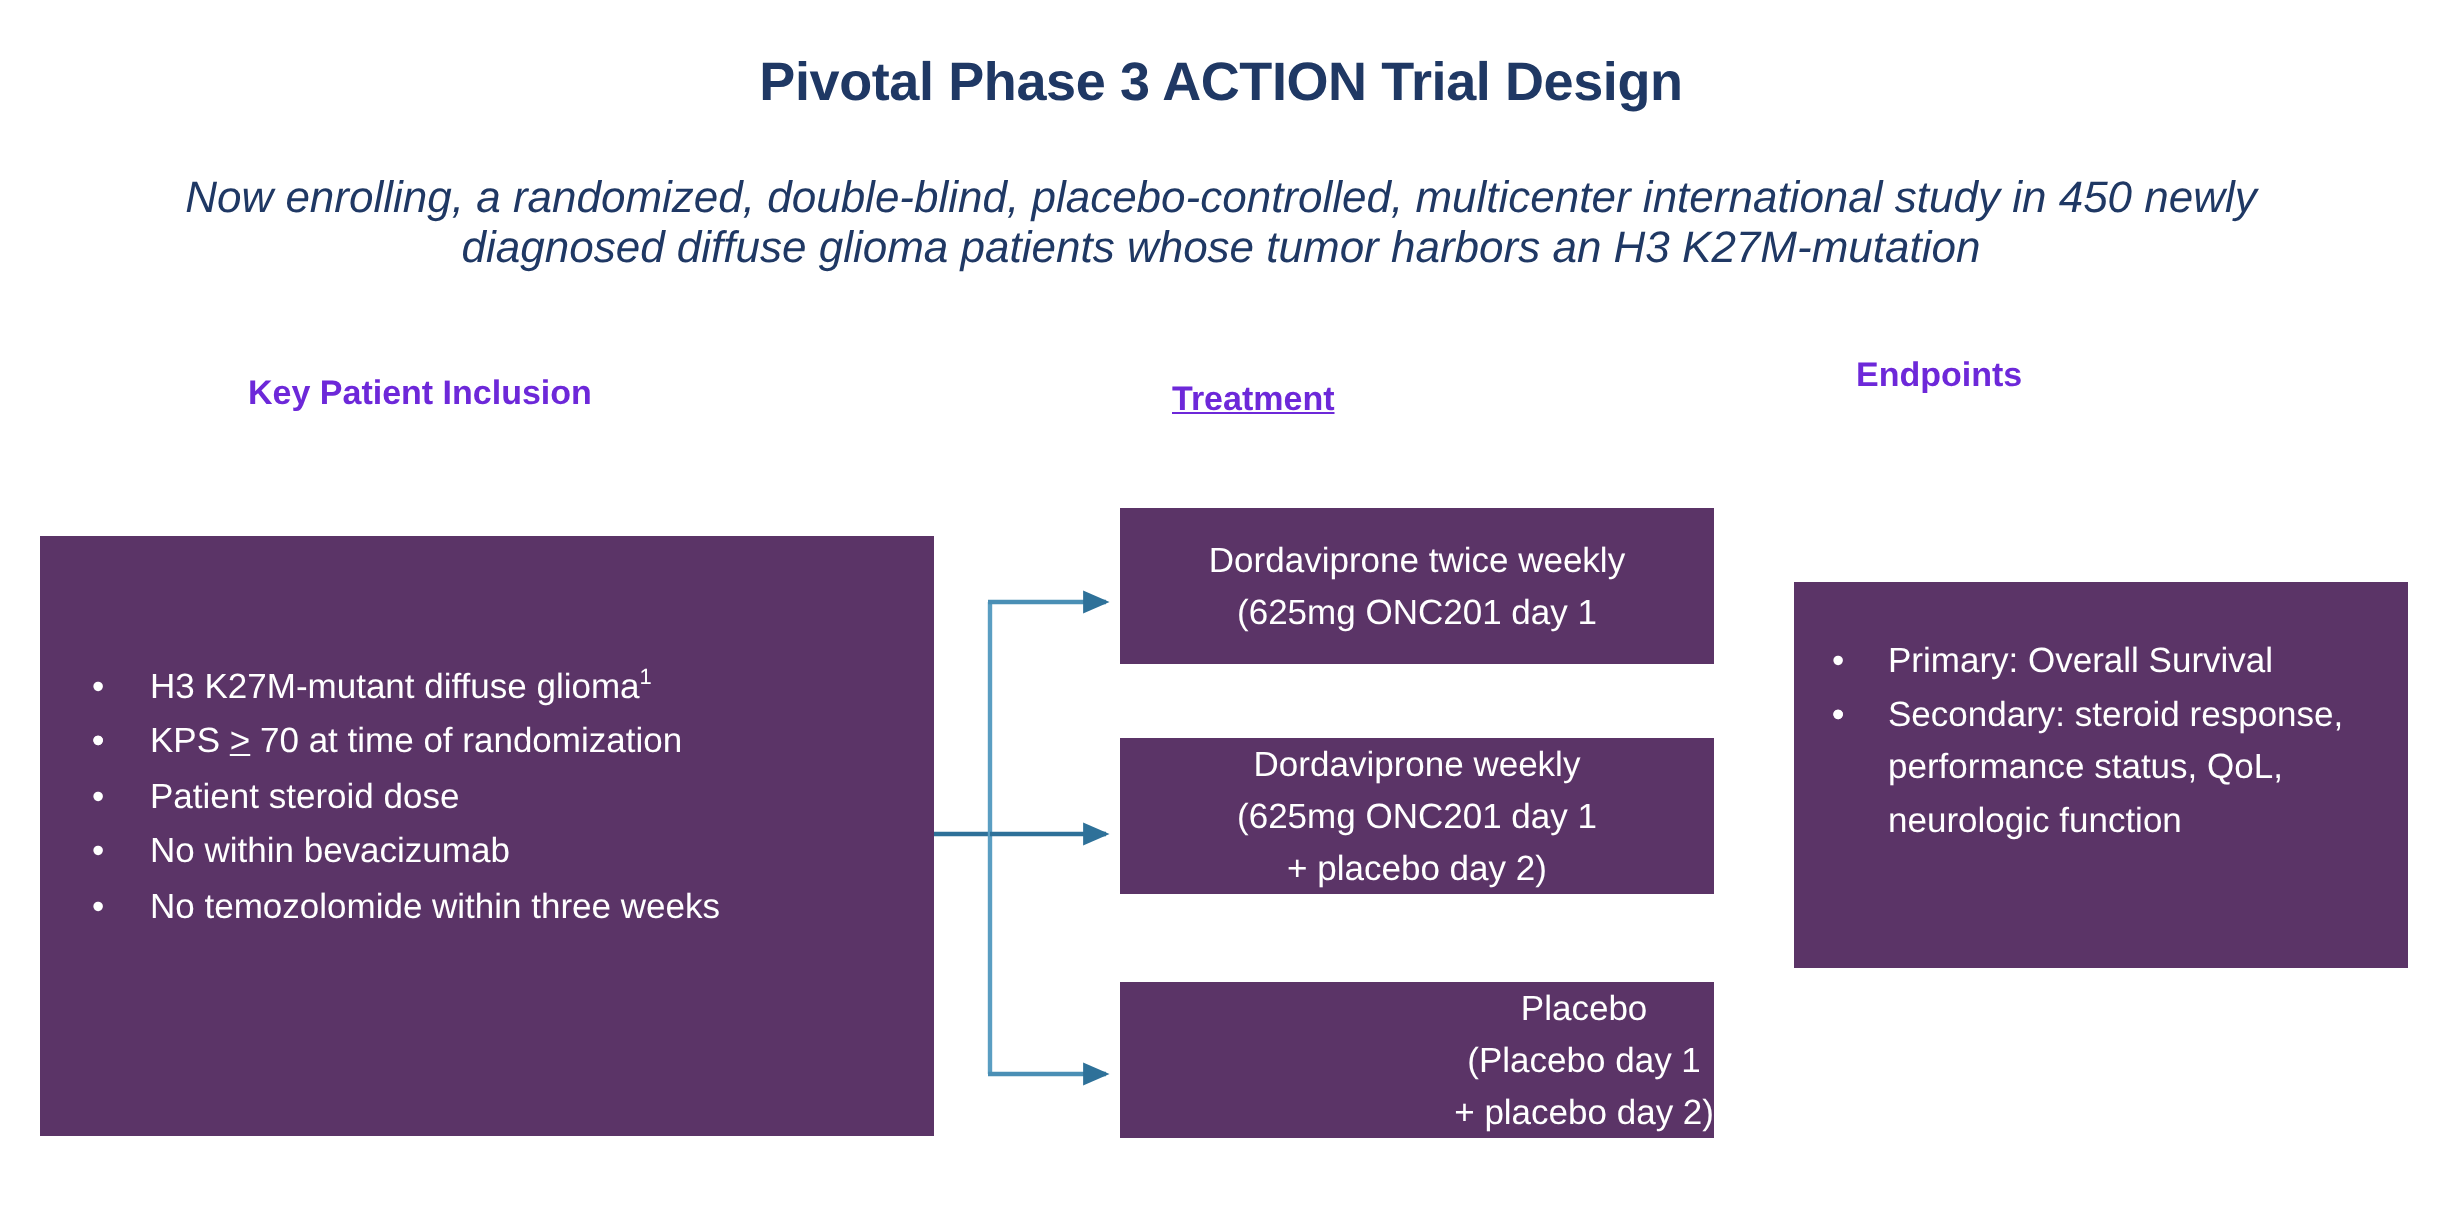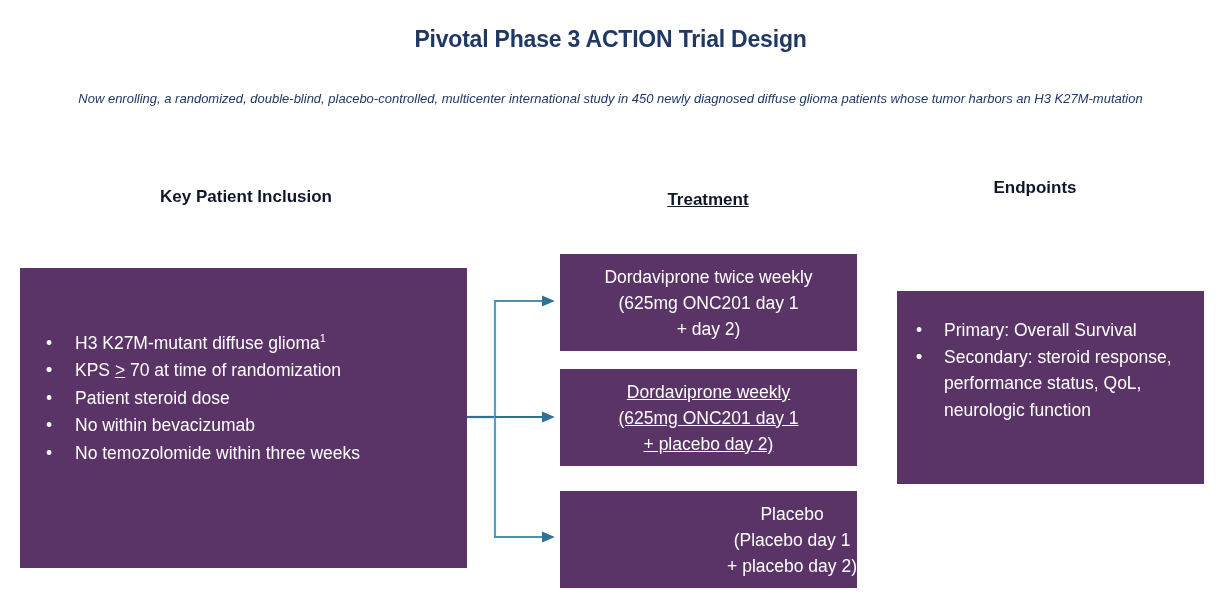--- a/index.html
+++ b/index.html
@@ -19,44 +19,44 @@
     height: 611px;
   }
 
   
   .title {
     position: absolute;
     left: 0;
     top: 26px;
     width: 1221px;
     text-align: center;
-    font-size: 23px;
+    font-size: 27px;
     font-weight: bold;
     color: #1f3864;
     letter-spacing: -0.2px;
   }
   .subtitle {
     position: absolute;
     left: 55px;
     top: 86px;
     width: 1111px;
     text-align: center;
-    font-size: 13px;
+    font-size: 22px;
     font-style: italic;
     color: #1f3864;
     line-height: 25px;
   }
 
   
   .col-head {
     position: absolute;
     font-size: 17px;
     font-weight: bold;
-    color: #0f172a;
-    text-align: center;
+    color: #6d28d9;
+    text-align: left;
     white-space: nowrap;
   }
   .col-head.inclusion { left: 124px; top: 187px; width: 244px; }
   .col-head.treatment { left: 586px; top: 190px; width: 244px; text-decoration: underline; }
   .col-head.endpoints { left: 928px; top: 178px; width: 214px; }
 
   
   .pbox {
     position: absolute;
     background: #5b3467;
@@ -95,30 +95,30 @@
     font-size: 17.5px;
     line-height: 27.4px;
   }
   .sup { font-size: 11px; vertical-align: super; line-height: 0; }
   .ge { text-decoration: underline; }
 
   
   .box-tx {
     left: 560px;
     width: 297px;
-    height: 97px;
+    height: 78px;
     display: flex;
     align-items: center;
     justify-content: center;
     text-align: center;
     font-size: 17.5px;
     line-height: 26px;
   }
   .box-tx1 { top: 254px; }
-  .box-tx2 { top: 369px; text-decoration: underline; }
+  .box-tx2 { top: 369px; }
   .box-tx3 { top: 491px; justify-content: flex-end; }
 
   
   .box-endpoints {
     left: 897px;
     top: 291px;
     width: 307px;
     height: 193px;
   }
   .ep-list {
@@ -210,21 +210,20 @@
 
     <line x1="495" y1="417" x2="553" y2="417" stroke="#2e7199" stroke-width="2.2" marker-end="url(#arrowhead)"></line>
 
     <line x1="494" y1="537" x2="553" y2="537" stroke="#4a8fb5" stroke-width="2.2" marker-end="url(#arrowhead)"></line>
   </svg>
 
   <div class="pbox box-tx box-tx1">
     <div>
       <div>Dordaviprone twice weekly</div>
       <div>(625mg ONC201 day 1</div>
-      <div>+ day 2)</div>
     </div>
   </div>
 
   <div class="pbox box-tx box-tx2">
     <div>
       <div>Dordaviprone weekly</div>
       <div>(625mg ONC201 day 1</div>
       <div>+ placebo day 2)</div>
     </div>
   </div>

